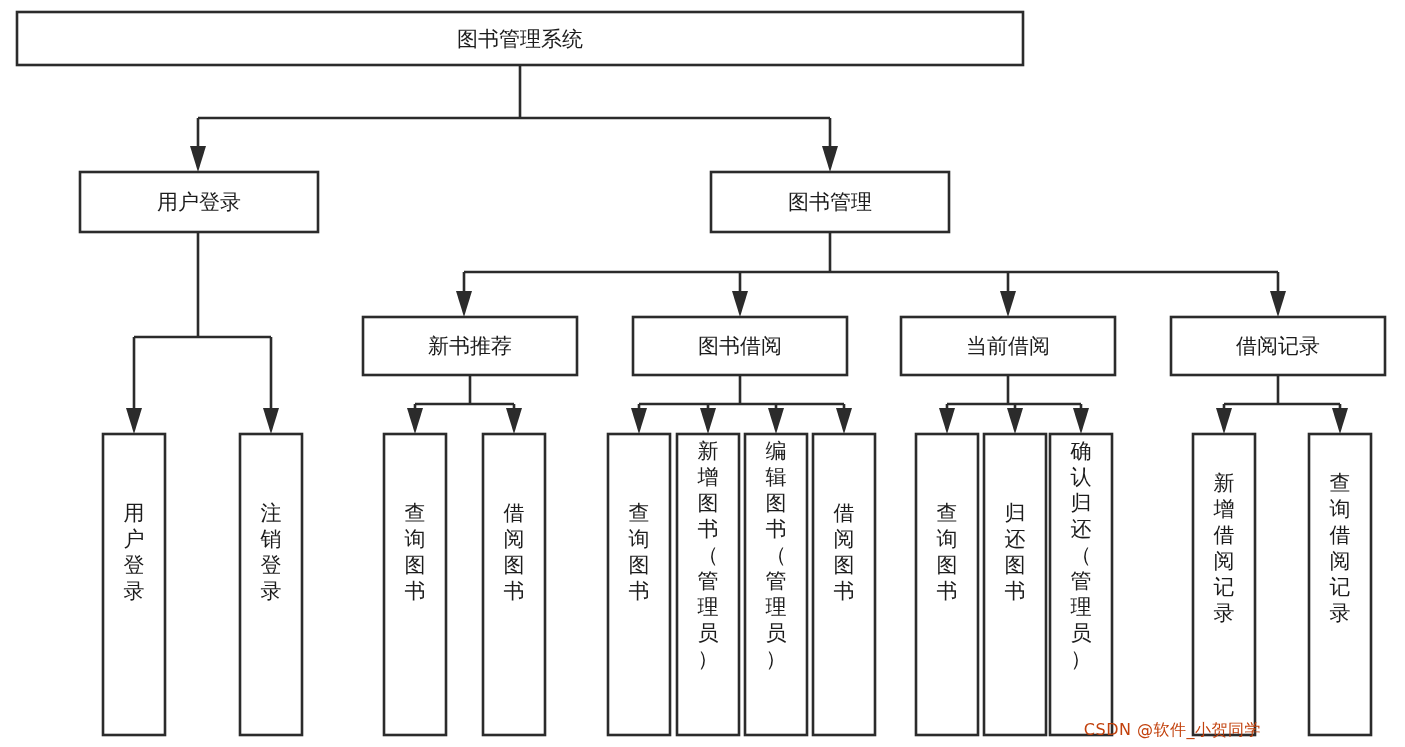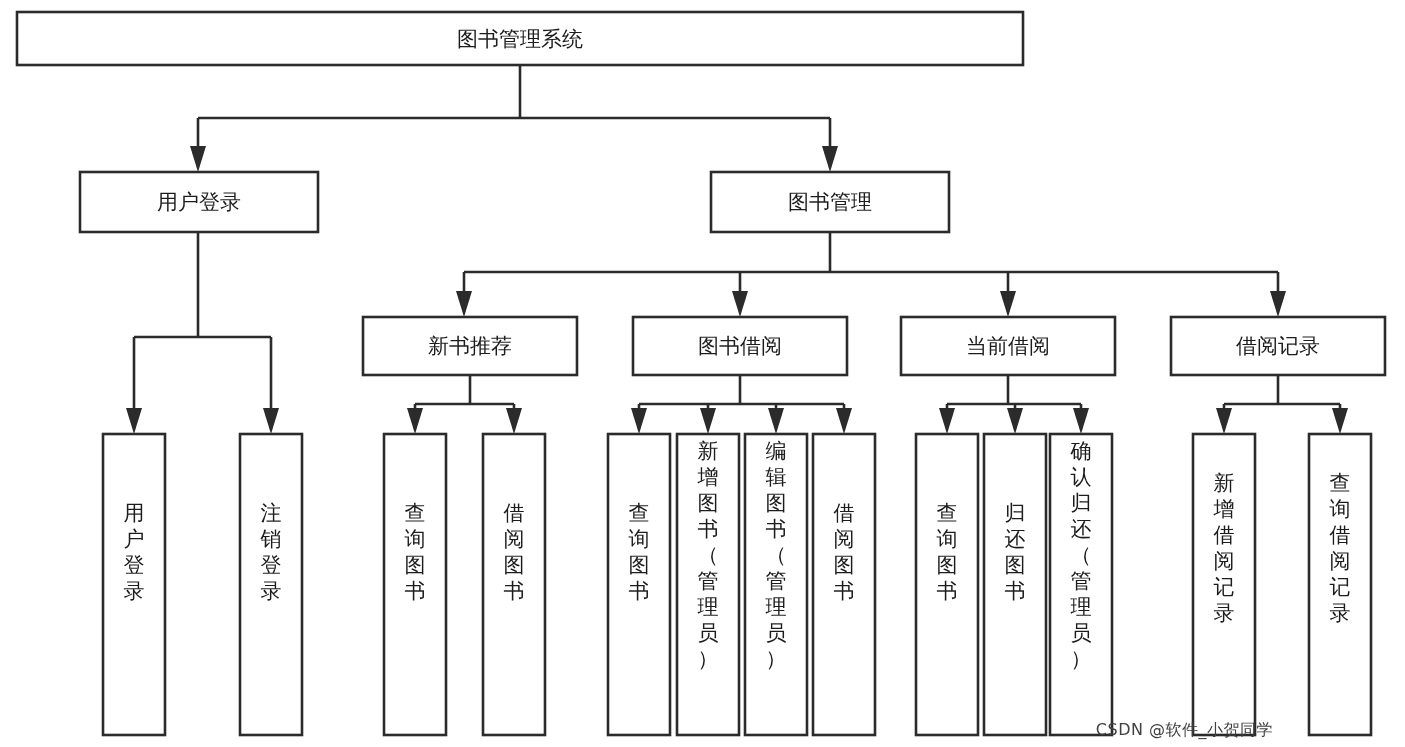--- a/index.html
+++ b/index.html
@@ -50,25 +50,25 @@
     dominant-baseline: middle;
   }
   .node-label-vertical {
     fill: #1c1c1c;
     font-family: "DejaVu Sans", "Liberation Sans", sans-serif;
     font-size: 21px;
     text-anchor: middle;
   }
   .watermark {
     position: absolute;
-    right: 8px;
+    right: 20px;
     bottom: 6px;
     font-family: "DejaVu Sans", "Liberation Sans", sans-serif;
     font-size: 16px;
-    color: #404040;
+    color: #c2410c;
     white-space: nowrap;
     letter-spacing: 0.5px;
     margin-left: 32px;
   }
 </style>
 </head>
 <body>
 
 <div id="diagram-root">
 

